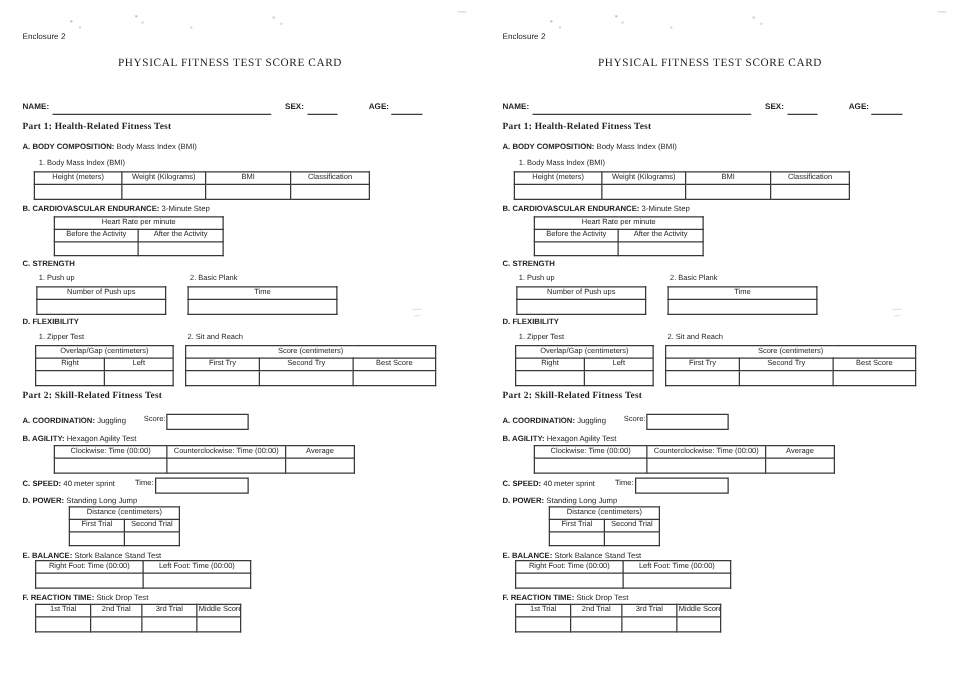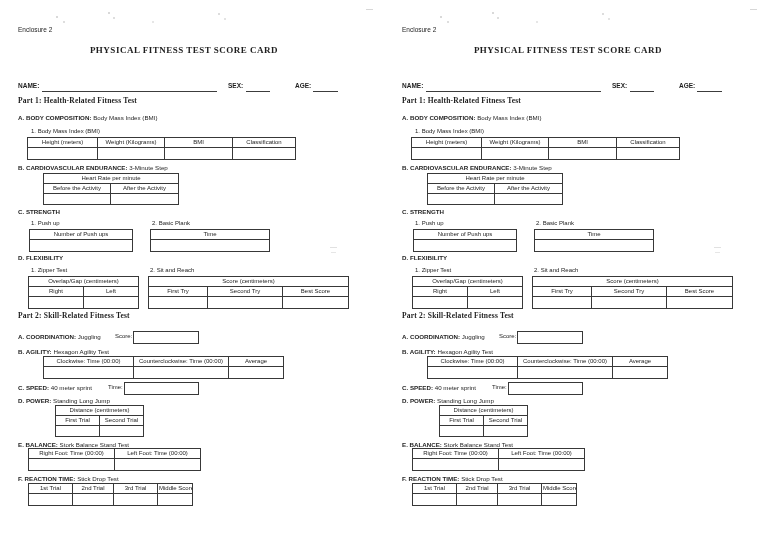--- a/index.html
+++ b/index.html
@@ -2,21 +2,21 @@
 <html><head>
 <meta charset="utf-8">
 <style>
   html,body{margin:0;padding:0;background:#ffffff;}
   body{width:768px;height:544px;overflow:hidden;font-family:"Liberation Sans",sans-serif;color:#1e1e1e;}
   .sheet{position:relative;width:768px;height:544px;display:flex;}
   .page{position:relative;width:384px;height:544px;background:#fff;flex:0 0 384px;}
 
   .abs{position:absolute;white-space:nowrap;}
   .enclosure{font-size:6.5px;}
-  .doc-title{font-family:"Liberation Serif",serif;font-weight:bold;font-size:9px;letter-spacing:.5px;text-align:center;width:368px;}
+  .doc-title{font-family:"Liberation Serif",serif;font-weight:normal;font-size:9px;letter-spacing:.5px;text-align:center;width:368px;}
   .part-heading{font-family:"Liberation Serif",serif;font-weight:bold;font-size:7.5px;letter-spacing:.2px;}
   .field-label{font-size:6.5px;font-weight:bold;}
   .fill-line{border-bottom:1px solid #3c3c3c;height:9px;}
   .sec{font-size:6.2px;}
   .sec b{font-weight:bold;}
   .cap{font-size:6px;}
   .tbl{position:absolute;border-collapse:collapse;table-layout:fixed;background:#fff;}
   .tbl td{border:1px solid #383838;font-size:6px;line-height:7px;text-align:center;padding:0 1px;height:9px;overflow:hidden;white-space:nowrap;}
   .tbl td.blank{height:11px;}
   .tbl td.blank-s{height:10px;}

